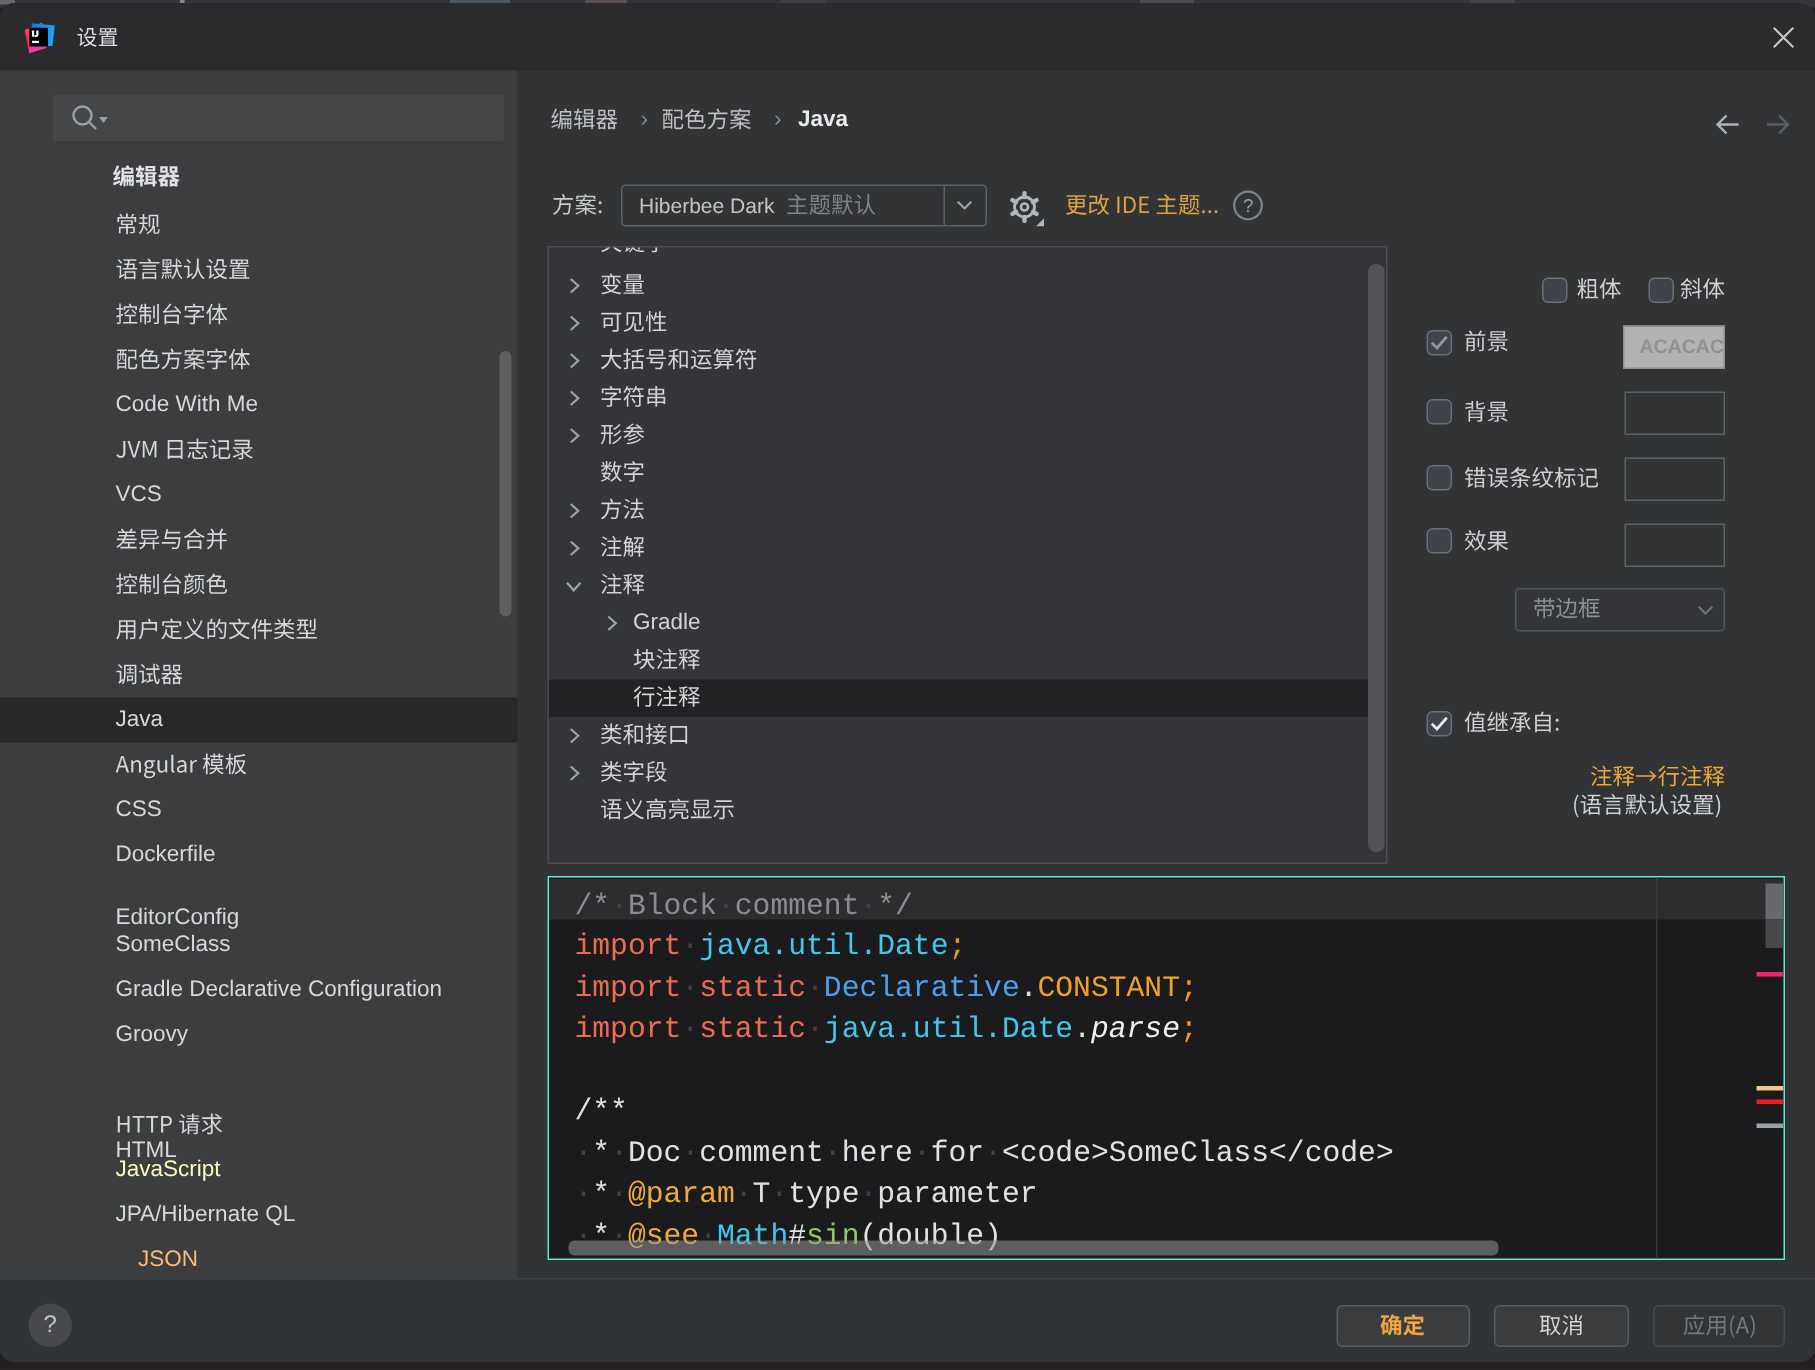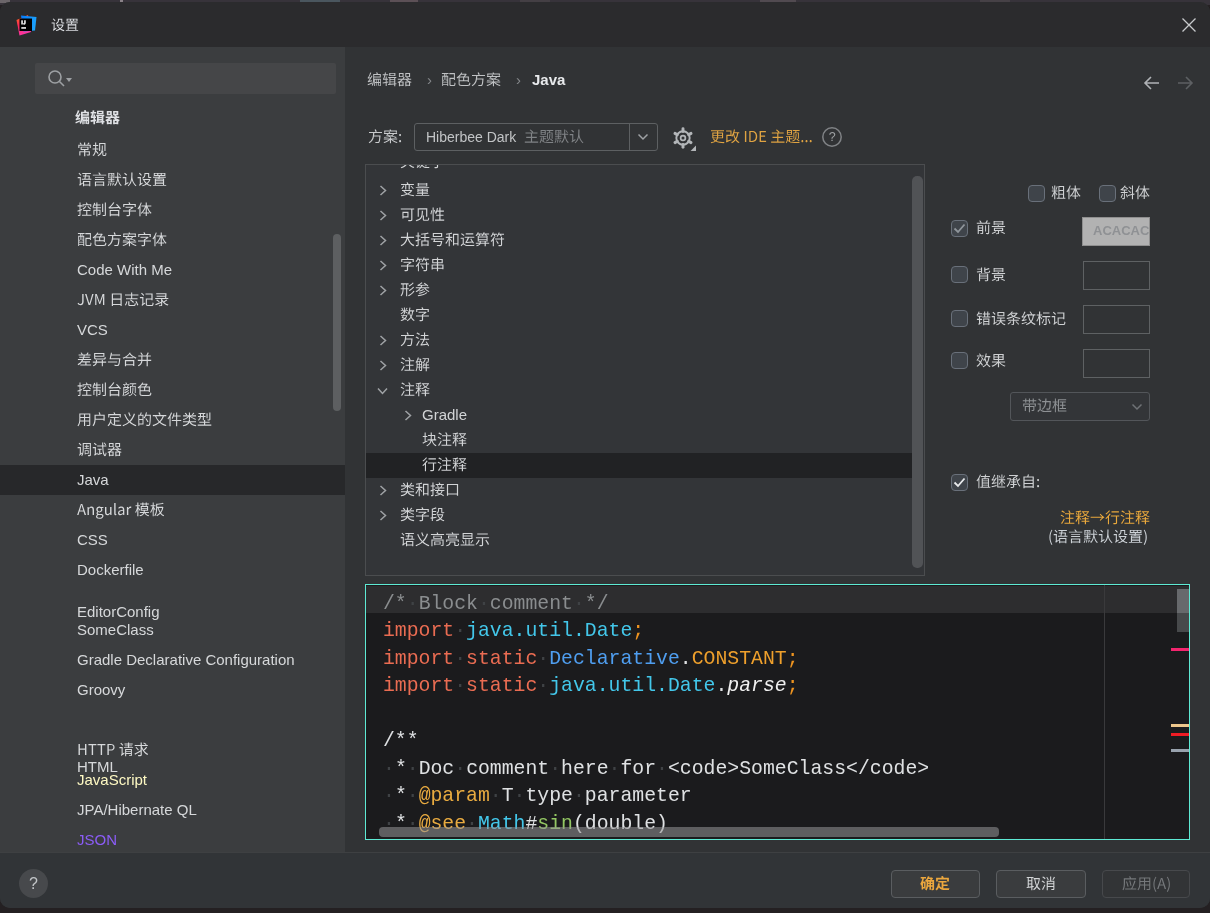--- a/index.html
+++ b/index.html
@@ -98,21 +98,21 @@
 <div class="lat" style="left:77px;top:592px;font-size:15px;line-height:16px;color:#d6d8da;font-weight:normal;margin-top:12px;">EditorConfig</div>
 <div class="lat" style="left:77px;top:622px;font-size:15px;line-height:16px;color:#d6d8da;font-weight:normal;">SomeClass</div>
 <div class="lat" style="left:77px;top:652px;font-size:15px;line-height:16px;color:#d6d8da;font-weight:normal;">Gradle Declarative Configuration</div>
 <div class="lat" style="left:77px;top:682px;font-size:15px;line-height:16px;color:#d6d8da;font-weight:normal;">Groovy</div>
 <div class="lat" style="left:77px;top:748px;font-size:15px;line-height:16px;color:#d6d8da;font-weight:normal;margin-top:11px;">HTML</div>
 <svg style="position:absolute;left:77px;top:738px" width="73" height="24" viewBox="0 -17 73 24">
     <path fill="#d6d8da" d="M1.5 0H2.9V-5.2H8V0H9.4V-11H8V-6.4H2.9V-11H1.5Z M14.7 0H16.1V-9.8H19.4V-11H11.4V-9.8H14.7Z M23.7 0H25.1V-9.8H28.4V-11H20.4V-9.8H23.7Z M30.4 0H31.8V-4.4H33.6C36 -4.4 37.6 -5.4 37.6 -7.8C37.6 -10.2 36 -11 33.5 -11H30.4ZM31.8 -5.5V-9.9H33.4C35.3 -9.9 36.3 -9.4 36.3 -7.8C36.3 -6.2 35.4 -5.5 33.4 -5.5Z M43.3 -11.6C44.1 -10.9 45.1 -9.9 45.6 -9.3L46.3 -10C45.9 -10.7 44.9 -11.6 44.1 -12.3ZM42.4 -7.9V-6.8H44.6V-1.3C44.6 -0.7 44.2 -0.2 43.9 -0C44.1 0.2 44.4 0.7 44.5 0.9C44.7 0.6 45.1 0.3 47.6 -1.6C47.5 -1.9 47.3 -2.3 47.3 -2.6L45.7 -1.4V-7.9ZM49.2 -3.2H53.9V-1.9H49.2ZM49.2 -4V-5.1H53.9V-4ZM51 -12.6V-11.4H47.5V-10.6H51V-9.6H47.8V-8.8H51V-7.7H47V-6.9H56.1V-7.7H52.1V-8.8H55.2V-9.6H52.1V-10.6H55.7V-11.4H52.1V-12.6ZM48.1 -6V1.2H49.2V-1.1H53.9V-0.1C53.9 0.1 53.8 0.2 53.6 0.2C53.4 0.2 52.7 0.2 51.9 0.2C52 0.4 52.2 0.9 52.2 1.1C53.3 1.1 54 1.1 54.4 1C54.8 0.8 54.9 0.5 54.9 -0.1V-6Z M58.5 -7.5C59.4 -6.7 60.5 -5.4 61 -4.6L61.9 -5.3C61.4 -6.1 60.3 -7.3 59.4 -8.1ZM57.4 -1.3 58.1 -0.3C59.6 -1.2 61.7 -2.4 63.6 -3.6V-0.3C63.6 -0 63.5 0 63.3 0.1C63 0.1 62 0.1 60.9 0C61.1 0.4 61.3 0.9 61.4 1.2C62.7 1.2 63.6 1.2 64.1 1C64.6 0.8 64.8 0.5 64.8 -0.3V-6.3C66.1 -3.5 68 -1.2 70.4 -0.1C70.6 -0.4 71 -0.8 71.2 -1C69.6 -1.7 68.2 -3 67 -4.5C68 -5.3 69.3 -6.6 70.2 -7.6L69.2 -8.3C68.5 -7.4 67.4 -6.2 66.5 -5.3C65.8 -6.4 65.2 -7.6 64.8 -8.8V-9H70.8V-10.1H69L69.6 -10.8C69 -11.3 67.8 -12 66.9 -12.5L66.2 -11.8C67.1 -11.3 68.2 -10.6 68.8 -10.1H64.8V-12.6H63.6V-10.1H57.7V-9H63.6V-4.8C61.4 -3.5 58.9 -2.1 57.4 -1.3Z"></path>
   </svg>
 <div class="lat" style="left:77px;top:772px;font-size:15px;line-height:16px;color:#fef9c3;font-weight:normal;">JavaScript</div>
 <div class="lat" style="left:77px;top:802px;font-size:15px;line-height:16px;color:#d6d8da;font-weight:normal;">JPA/Hibernate QL</div>
-<div class="lat" style="left:77px;top:832px;font-size:15px;line-height:16px;color:#8b5cf6;font-weight:normal;">JSON</div>
+<div class="lat" style="left:92px;top:832px;font-size:15px;line-height:16px;color:#fdba74;font-weight:normal;">JSON</div>
 <div class="abs" style="left:333px;top:234px;width:8px;height:177px;background:#5d5f61;border-radius:4px;"></div>
 <svg style="position:absolute;left:367px;top:68px" width="47" height="24" viewBox="0 -17 47 24">
     <path fill="#bfc1c3" d="M0.6 -0.8 0.9 0.2C2.1 -0.3 3.7 -0.9 5.2 -1.5L5 -2.4C3.3 -1.8 1.7 -1.2 0.6 -0.8ZM0.9 -6.3C1.1 -6.5 1.5 -6.5 3.1 -6.8C2.5 -5.8 2 -5 1.7 -4.7C1.3 -4.2 1 -3.8 0.7 -3.7C0.8 -3.4 1 -2.9 1 -2.7C1.3 -2.9 1.8 -3.1 5.1 -3.8C5 -4.1 5 -4.5 5 -4.8L2.5 -4.2C3.6 -5.6 4.6 -7.3 5.5 -9L4.5 -9.5C4.3 -8.9 4 -8.3 3.7 -7.8L2 -7.6C2.9 -8.9 3.7 -10.6 4.3 -12.2L3.2 -12.6C2.7 -10.8 1.7 -8.8 1.4 -8.3C1.1 -7.8 0.8 -7.4 0.6 -7.4C0.7 -7.1 0.9 -6.6 0.9 -6.3ZM9.4 -5.2V-3H8.1V-5.2ZM10.1 -5.2H11.2V-3H10.1ZM7.2 -6.2V1.1H8.1V-2.1H9.4V0.7H10.1V-2.1H11.2V0.7H12V-2.1H13.1V0.1C13.1 0.2 13 0.2 12.9 0.3C12.8 0.3 12.5 0.3 12.2 0.2C12.3 0.5 12.4 0.8 12.5 1.1C13 1.1 13.3 1.1 13.6 0.9C13.9 0.8 13.9 0.5 13.9 0.1V-6.2L13.1 -6.2ZM12 -5.2H13.1V-3H12ZM9.1 -12.4C9.3 -12 9.6 -11.4 9.7 -11H6.2V-7.7C6.2 -5.4 6.1 -2.1 4.7 0.3C4.9 0.4 5.4 0.8 5.6 0.9C7 -1.5 7.2 -5 7.2 -7.5H13.8V-11H10.9C10.8 -11.5 10.5 -12.2 10.1 -12.7ZM7.2 -10H12.8V-8.4H7.2Z M23.3 -11.3H27.3V-9.8H23.3ZM22.2 -12.1V-8.9H28.4V-12.1ZM16.2 -5C16.3 -5.1 16.8 -5.2 17.3 -5.2H18.7V-3L15.6 -2.5L15.8 -1.4L18.7 -2V1.1H19.7V-2.2L21.4 -2.5L21.3 -3.5L19.7 -3.2V-5.2H21.1V-6.2H19.7V-8.5H18.7V-6.2H17.2C17.6 -7.2 18.1 -8.5 18.4 -9.8H21.2V-10.8H18.7C18.8 -11.3 18.9 -11.9 19 -12.4L17.9 -12.6C17.9 -12 17.7 -11.4 17.6 -10.8H15.7V-9.8H17.4C17 -8.5 16.7 -7.6 16.6 -7.2C16.3 -6.5 16.1 -6 15.9 -6C16 -5.7 16.2 -5.2 16.2 -5ZM27.2 -7.1V-5.8H23.4V-7.1ZM21 -1.1 21.2 -0.1 27.2 -0.6V1.2H28.3V-0.7L29.4 -0.8L29.4 -1.7L28.3 -1.6V-7.1H29.3V-8H21.3V-7.1H22.4V-1.2ZM27.2 -4.9V-3.6H23.4V-4.9ZM27.2 -2.8V-1.6L23.4 -1.3V-2.8Z M32.9 -10.9H35.5V-8.8H32.9ZM39.3 -10.9H42V-8.8H39.3ZM39.2 -7.3C39.8 -7 40.6 -6.6 41.1 -6.3H36.8C37.1 -6.8 37.4 -7.3 37.7 -7.8L36.6 -8V-11.9H31.9V-7.9H36.5C36.2 -7.3 35.9 -6.8 35.5 -6.3H30.8V-5.3H34.5C33.5 -4.4 32.1 -3.6 30.4 -3C30.7 -2.8 31 -2.4 31.1 -2.1L31.9 -2.5V1.2H33V0.8H35.5V1.1H36.6V-3.4H33.7C34.6 -4 35.3 -4.6 35.9 -5.3H38.7C39.4 -4.6 40.2 -4 41.1 -3.4H38.3V1.2H39.4V0.8H42V1.1H43.1V-2.5L43.9 -2.2C44 -2.5 44.3 -2.9 44.6 -3.1C42.9 -3.5 41.3 -4.3 40.1 -5.3H44.2V-6.3H41.6L42 -6.7C41.5 -7.1 40.6 -7.6 39.8 -7.9ZM38.3 -11.9V-7.9H43.1V-11.9ZM33 -0.2V-2.4H35.5V-0.2ZM39.4 -0.2V-2.4H42V-0.2Z"></path>
   </svg>
 <div class="lat" style="left:427px;top:72px;font-size:15px;line-height:16px;color:#85888b;font-weight:normal;">›</div>
 <svg style="position:absolute;left:441px;top:68px" width="62" height="24" viewBox="0 -17 62 24">
     <path fill="#bfc1c3" d="M8.3 -11.9V-10.8H12.9V-7.2H8.4V-0.7C8.4 0.7 8.8 1.1 10.2 1.1C10.5 1.1 12.4 1.1 12.7 1.1C14.1 1.1 14.4 0.4 14.5 -2.1C14.2 -2.2 13.7 -2.4 13.5 -2.6C13.4 -0.4 13.3 -0 12.6 -0C12.2 -0 10.6 -0 10.3 -0C9.6 -0 9.5 -0.1 9.5 -0.7V-6.1H12.9V-5.1H13.9V-11.9ZM2.1 -2.4H6.3V-0.8H2.1ZM2.1 -3.2V-8.3H3.2V-7.1C3.2 -6.3 3 -5.3 2.1 -4.6C2.3 -4.5 2.5 -4.2 2.6 -4.1C3.6 -5 3.8 -6.2 3.8 -7.1V-8.3H4.6V-5.5C4.6 -4.7 4.8 -4.6 5.4 -4.6C5.5 -4.6 6 -4.6 6.1 -4.6H6.3V-3.2ZM0.9 -12V-11H3V-9.3H1.2V1.1H2.1V0.1H6.3V0.9H7.2V-9.3H5.5V-11H7.6V-12ZM3.8 -9.3V-11H4.7V-9.3ZM5.3 -8.3H6.3V-5.3L6.3 -5.3C6.2 -5.3 6.2 -5.2 6 -5.2C5.9 -5.2 5.5 -5.2 5.5 -5.2C5.3 -5.2 5.3 -5.3 5.3 -5.5Z M22.1 -7.4V-4.8H18.6V-7.4ZM23.2 -7.4H26.8V-4.8H23.2ZM24 -10.3C23.5 -9.6 23 -9 22.4 -8.4H18.4C19 -9 19.6 -9.6 20.1 -10.3ZM20.3 -12.6C19.3 -10.6 17.4 -8.8 15.6 -7.7C15.8 -7.4 16.1 -6.9 16.2 -6.6C16.7 -6.9 17.1 -7.3 17.6 -7.6V-1.2C17.6 0.5 18.3 0.9 20.7 0.9C21.2 0.9 25.9 0.9 26.5 0.9C28.7 0.9 29.2 0.3 29.4 -2.1C29.1 -2.1 28.6 -2.3 28.4 -2.5C28.2 -0.5 27.9 -0.1 26.5 -0.1C25.4 -0.1 21.4 -0.1 20.6 -0.1C18.9 -0.1 18.6 -0.3 18.6 -1.2V-3.7H26.8V-3H27.9V-8.4H23.8C24.5 -9.2 25.2 -10 25.7 -10.8L24.9 -11.4L24.7 -11.3H20.7C21 -11.6 21.1 -11.9 21.3 -12.3Z M36.6 -12.3C37 -11.6 37.4 -10.6 37.6 -10H31V-8.9H35.1C34.9 -5.5 34.6 -1.6 30.7 0.3C31 0.6 31.4 0.9 31.5 1.2C34.4 -0.3 35.5 -2.7 36 -5.4H41.3C41.1 -2 40.8 -0.6 40.4 -0.2C40.2 -0 40 0 39.6 0C39.2 0 38.2 -0 37.1 -0.1C37.3 0.2 37.5 0.7 37.5 1C38.5 1.1 39.5 1.1 40 1C40.6 1 41 0.9 41.3 0.5C41.9 -0.1 42.2 -1.7 42.5 -6C42.6 -6.1 42.6 -6.5 42.6 -6.5H36.1C36.2 -7.3 36.3 -8.1 36.3 -8.9H44V-10H37.7L38.8 -10.5C38.6 -11.1 38.1 -12 37.7 -12.7Z M45.8 -3.4V-2.5H51C49.7 -1.3 47.5 -0.4 45.5 0.1C45.7 0.3 46.1 0.7 46.2 1C48.3 0.4 50.5 -0.7 51.9 -2.1V1.2H53V-2.2C54.5 -0.8 56.8 0.4 58.9 1C59 0.7 59.3 0.3 59.6 0.1C57.6 -0.4 55.4 -1.3 54 -2.5H59.2V-3.4H53V-4.7H51.9V-3.4ZM51.5 -12.3 52 -11.5H46.2V-9.3H47.3V-10.5H57.8V-9.3H58.9V-11.5H53.2C53 -11.8 52.7 -12.3 52.4 -12.7ZM54.9 -8C54.4 -7.3 53.7 -6.8 52.9 -6.4C51.8 -6.6 50.7 -6.8 49.6 -7C49.9 -7.3 50.3 -7.6 50.7 -8ZM47.9 -6.4C49 -6.2 50.2 -6 51.3 -5.8C49.8 -5.4 48 -5.2 45.9 -5.1C46.1 -4.8 46.2 -4.5 46.3 -4.2C49.1 -4.4 51.3 -4.7 53 -5.4C54.9 -5 56.6 -4.6 57.8 -4.1L58.8 -4.9C57.6 -5.3 56 -5.7 54.3 -6.1C55.1 -6.6 55.7 -7.2 56.2 -8H59.1V-8.9H51.5C51.8 -9.3 52.1 -9.7 52.3 -10L51.3 -10.3C51 -9.9 50.7 -9.4 50.3 -8.9H46V-8H49.5C48.9 -7.4 48.4 -6.9 47.9 -6.4Z"></path>
   </svg>
 <div class="lat" style="left:516px;top:72px;font-size:15px;line-height:16px;color:#85888b;font-weight:normal;">›</div>
 <div class="lat" style="left:532px;top:72px;font-size:15px;line-height:16px;color:#e8eaec;font-weight:bold;">Java</div>

